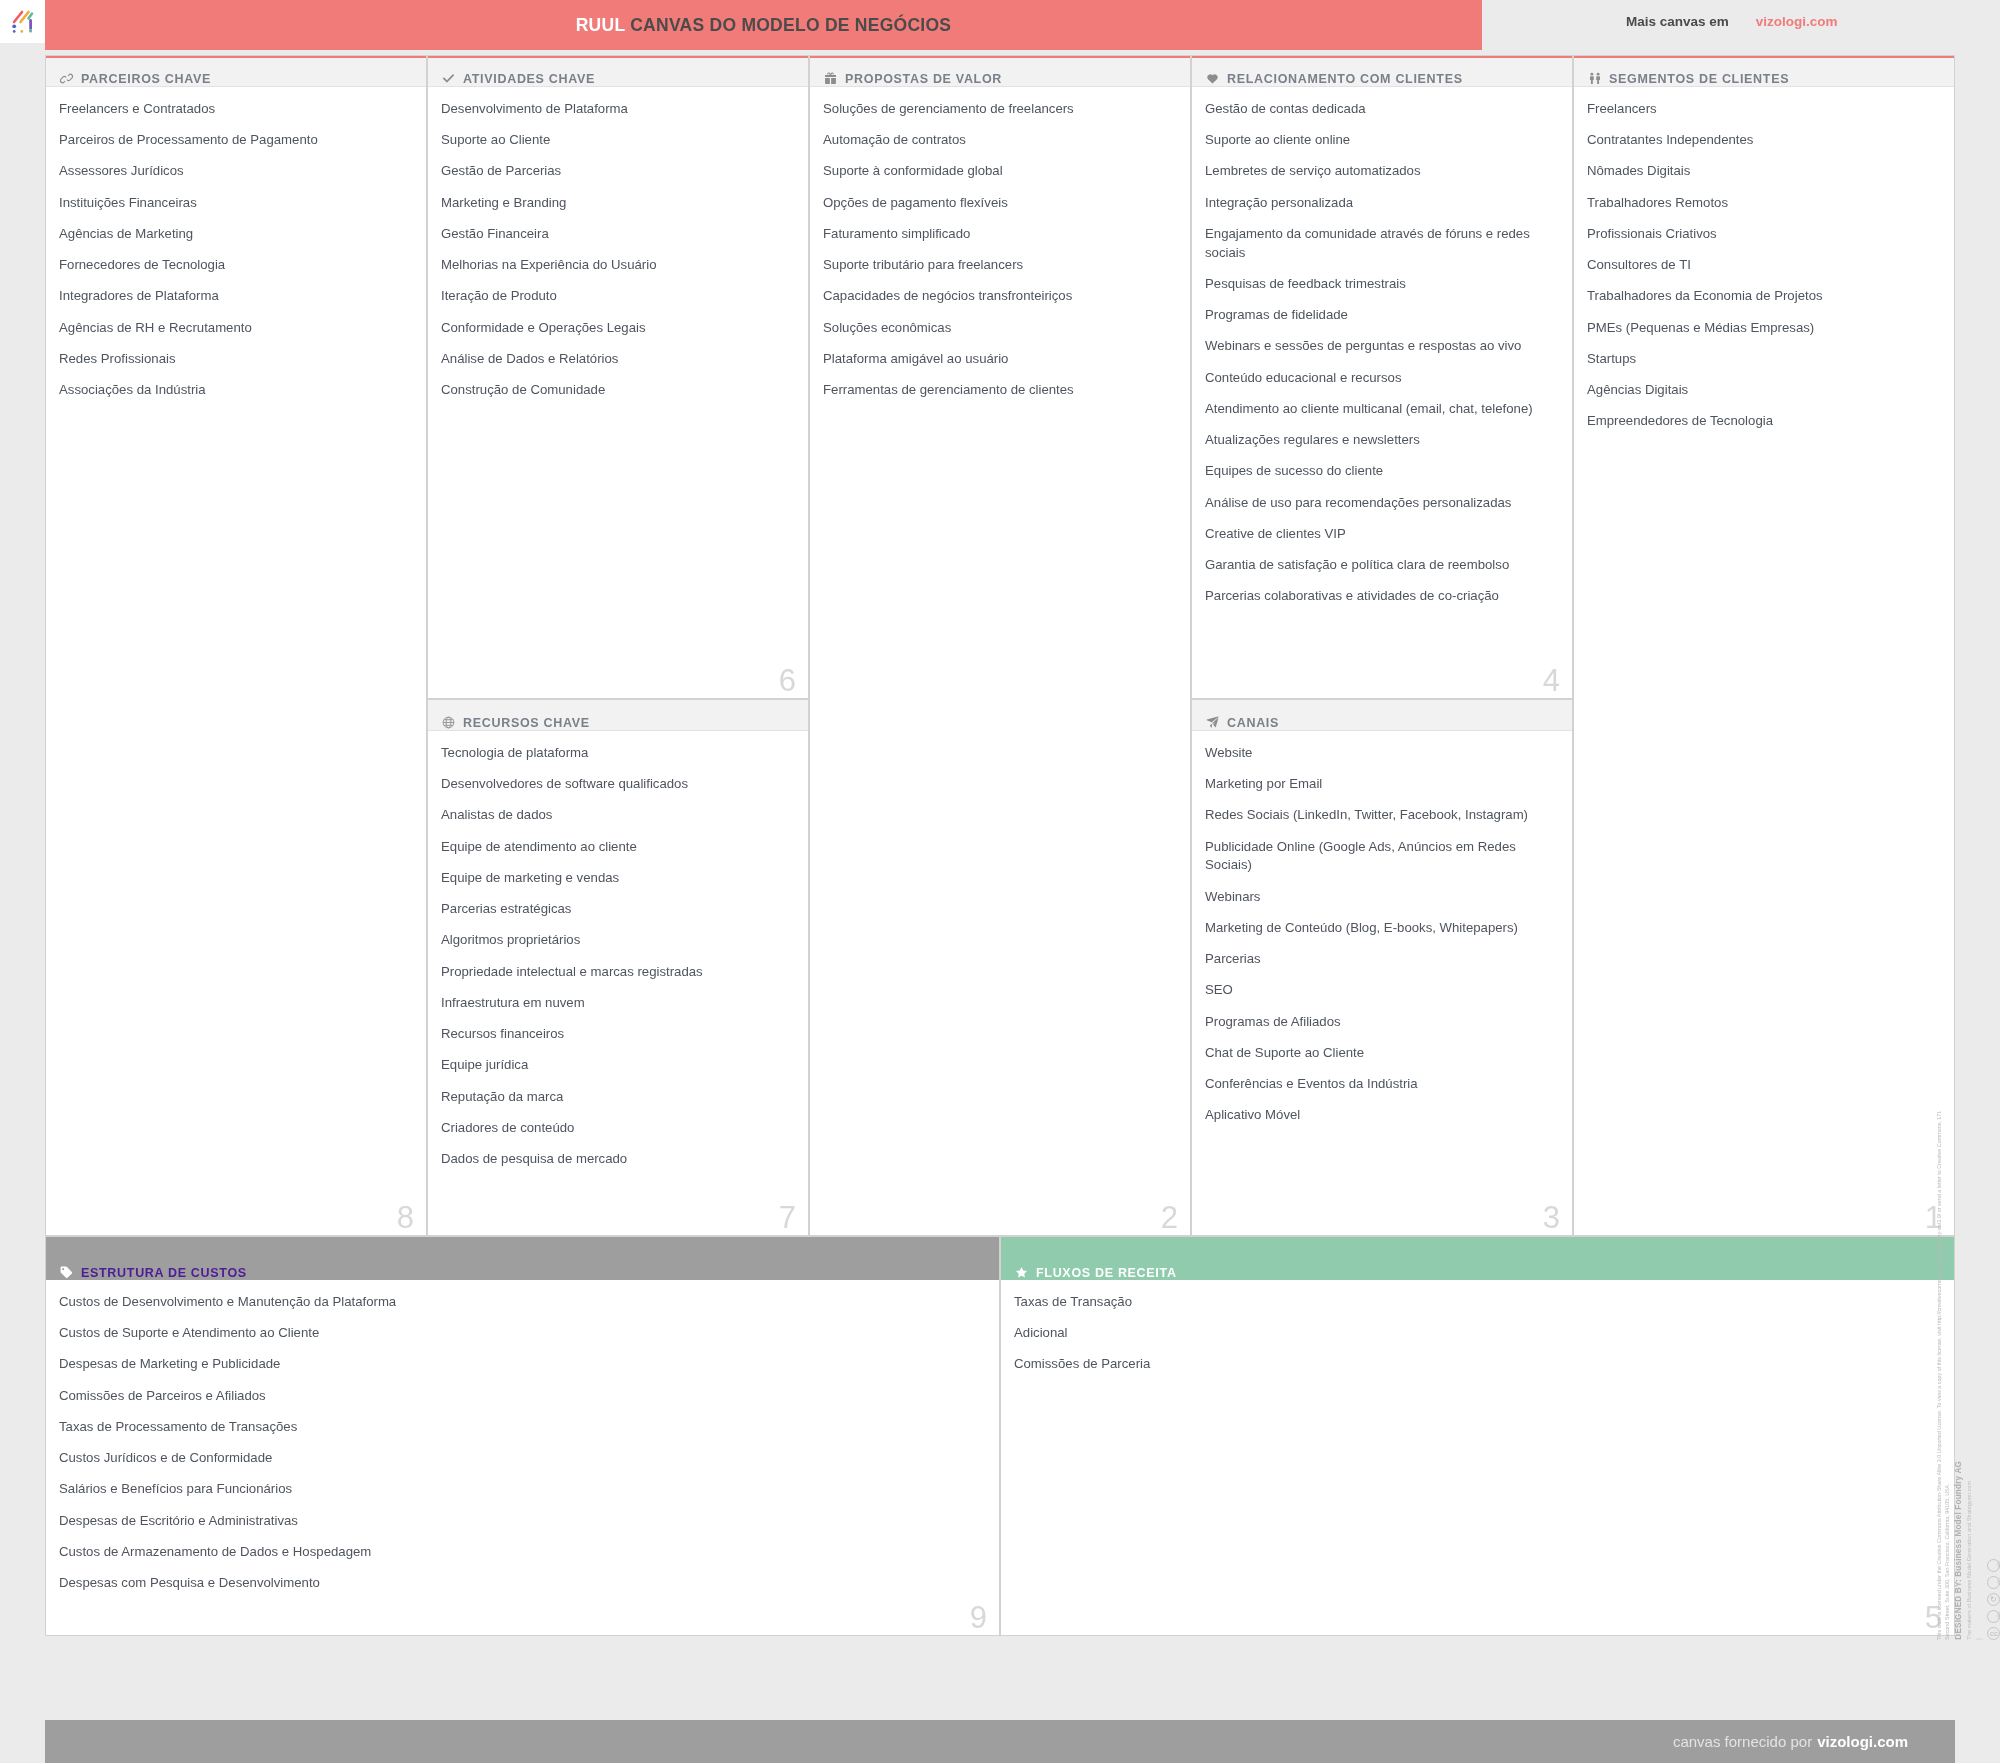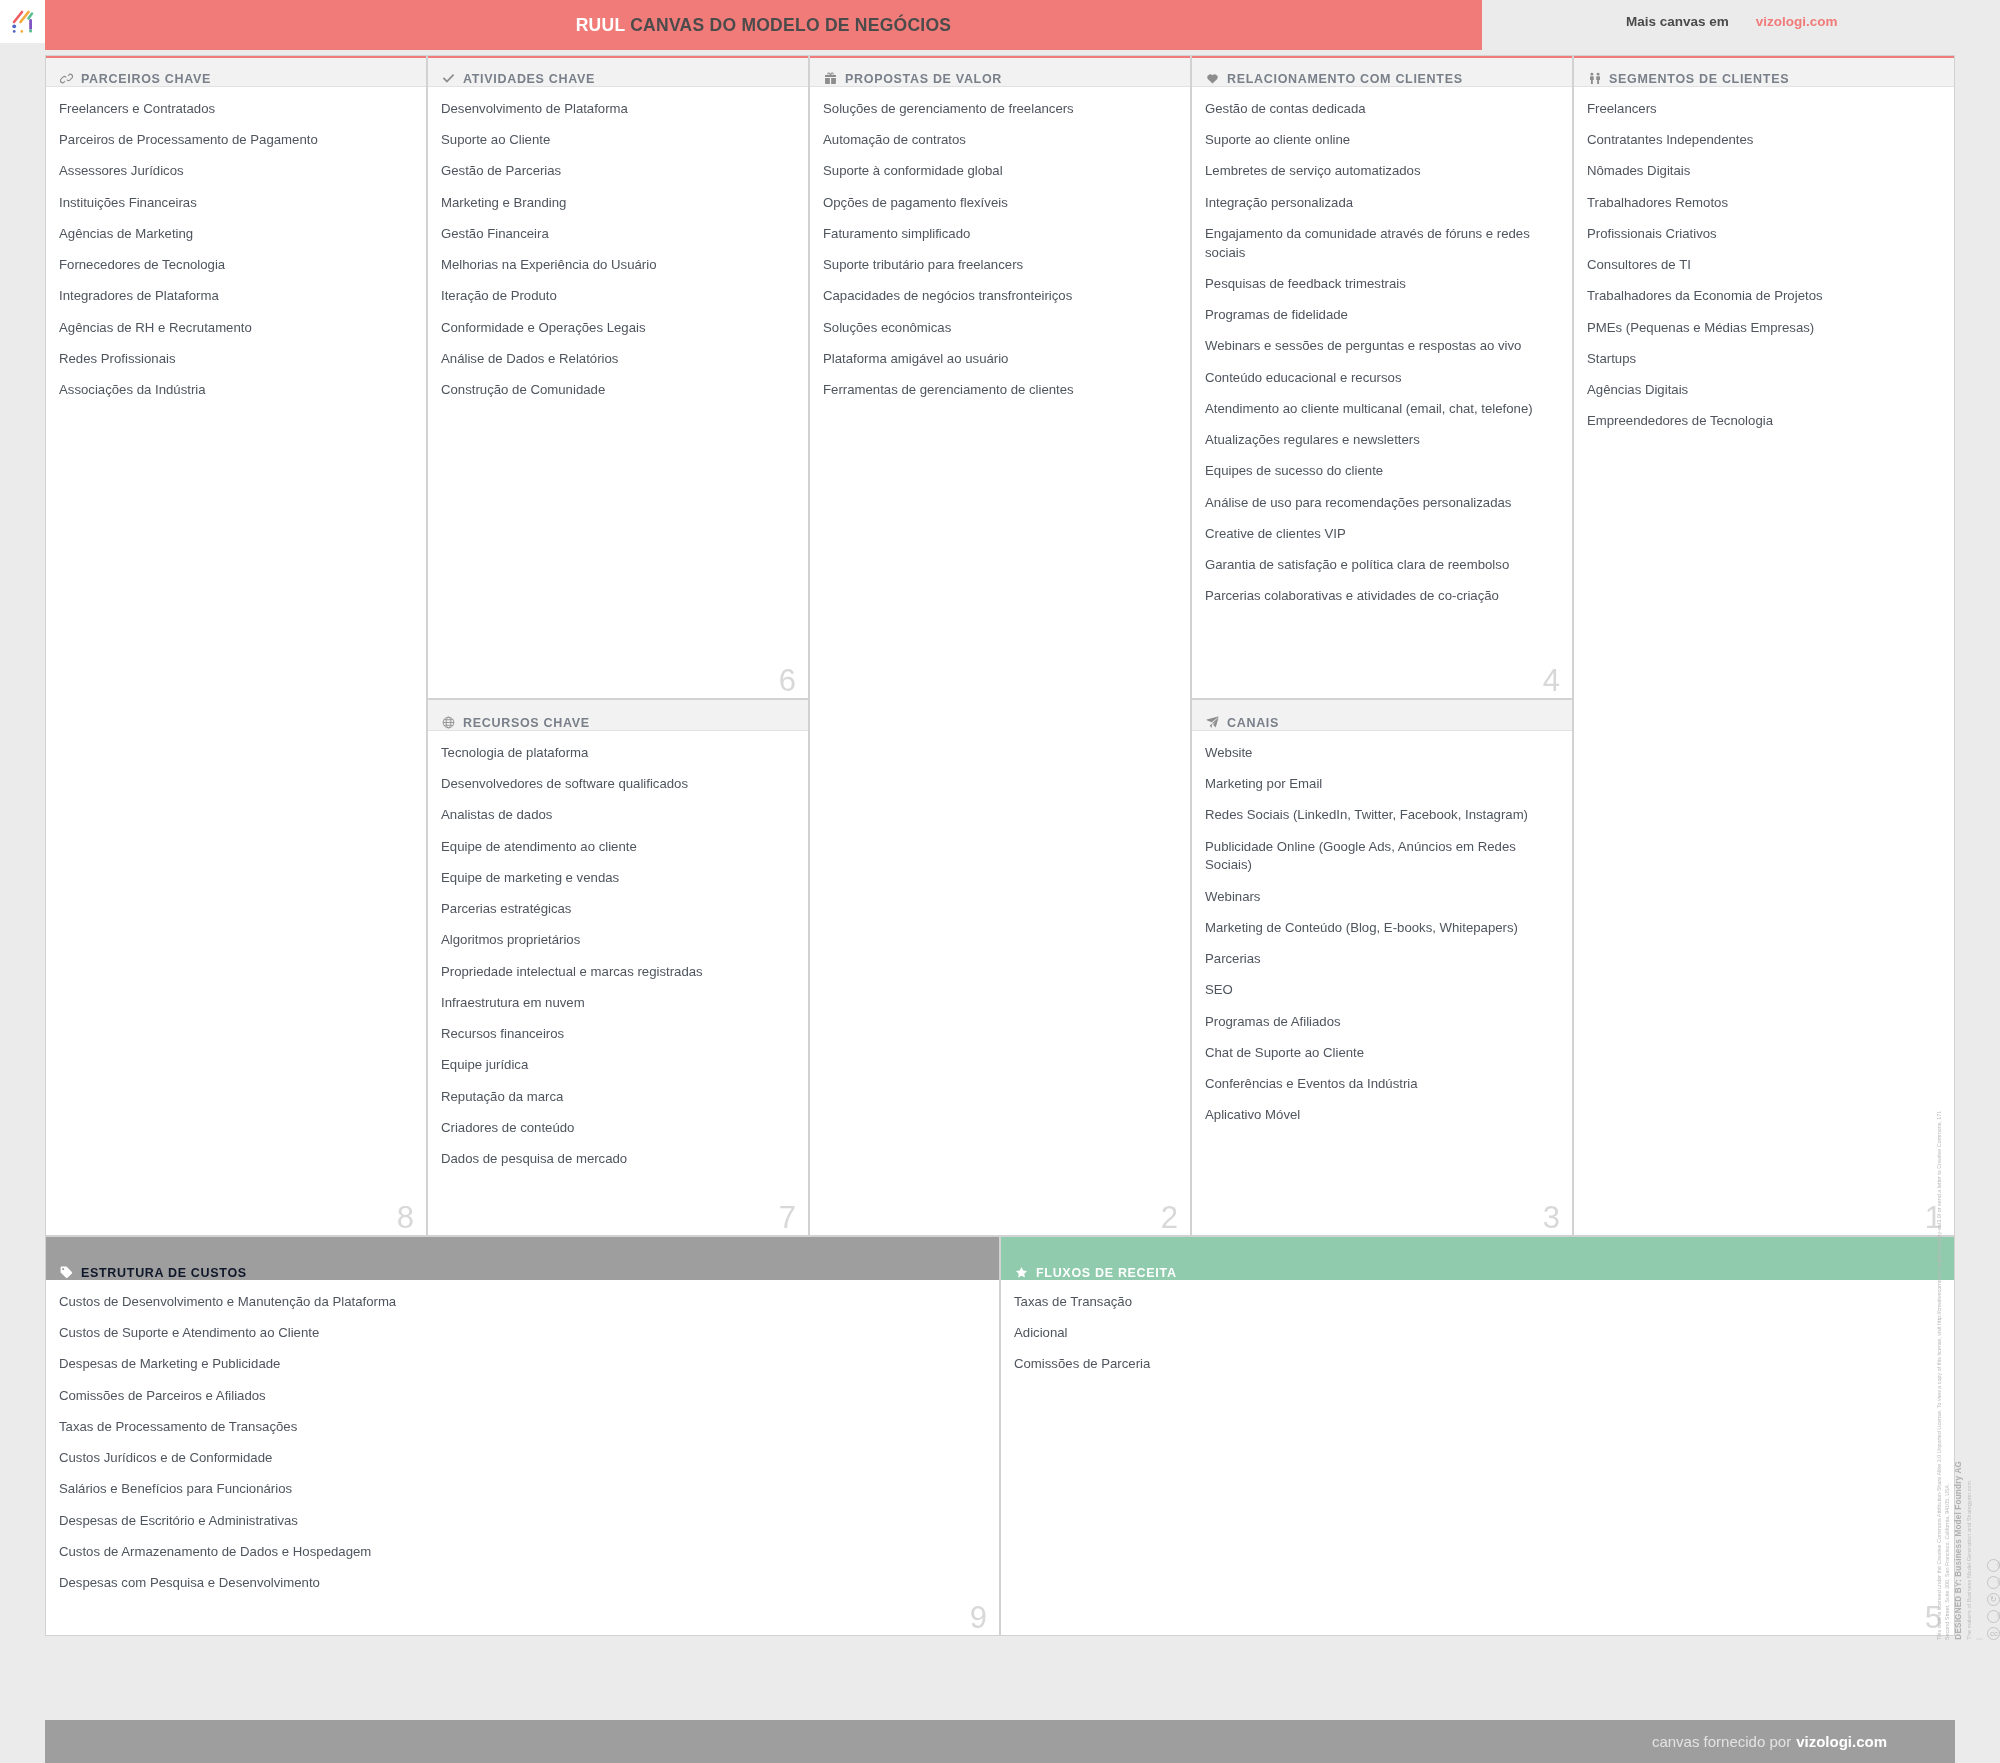--- a/index.html
+++ b/index.html
@@ -144,36 +144,36 @@
   #b-activities     { left: 382px;  top: 0;    width: 382px;  height: 644px;  }
   #b-resources      { left: 382px;  top: 644px;width: 382px;  height: 537px;  }
   #b-value          { left: 764px;  top: 0;    width: 382px;  height: 1181px; }
   #b-relations      { left: 1146px; top: 0;    width: 382px;  height: 644px;  }
   #b-channels       { left: 1146px; top: 644px;width: 382px;  height: 537px;  }
   #b-segments       { left: 1528px; top: 0;    width: 382px;  height: 1181px; }
   #b-costs          { left: 0;      top: 1181px; width: 955px; height: 400px; }
   #b-revenue        { left: 955px;  top: 1181px; width: 955px; height: 400px; }
 
   #b-costs .block-head   { background: #9e9e9e; border-bottom: none; height: 43px; }
-  #b-costs .block-head .htitle { color: #0f172a; }
+  #b-costs .block-head .htitle { color: #4c1d95; }
   #b-costs .block-head .hicon  { color: #ffffff; }
   #b-revenue .block-head { background: #8fcbac; border-bottom: none; height: 43px; }
   #b-revenue .block-head .htitle { color: #ffffff; }
   #b-revenue .block-head .hicon  { color: #ffffff; }
 
   
   .footer-band {
     position: absolute;
     left: 45px; top: 1720px;
     width: 1910px; height: 43px;
     background: #9e9e9e;
     display: flex;
     align-items: center;
     justify-content: flex-end;
-    padding-right: 68px;
+    padding-right: 47px;
   }
   .footer-band .ftext {
     font-size: 15px;
     color: #e3e3e3;
     white-space: nowrap;
   }
   .footer-band .fbrand {
     font-size: 15px;
     font-weight: bold;
     color: #ffffff;

